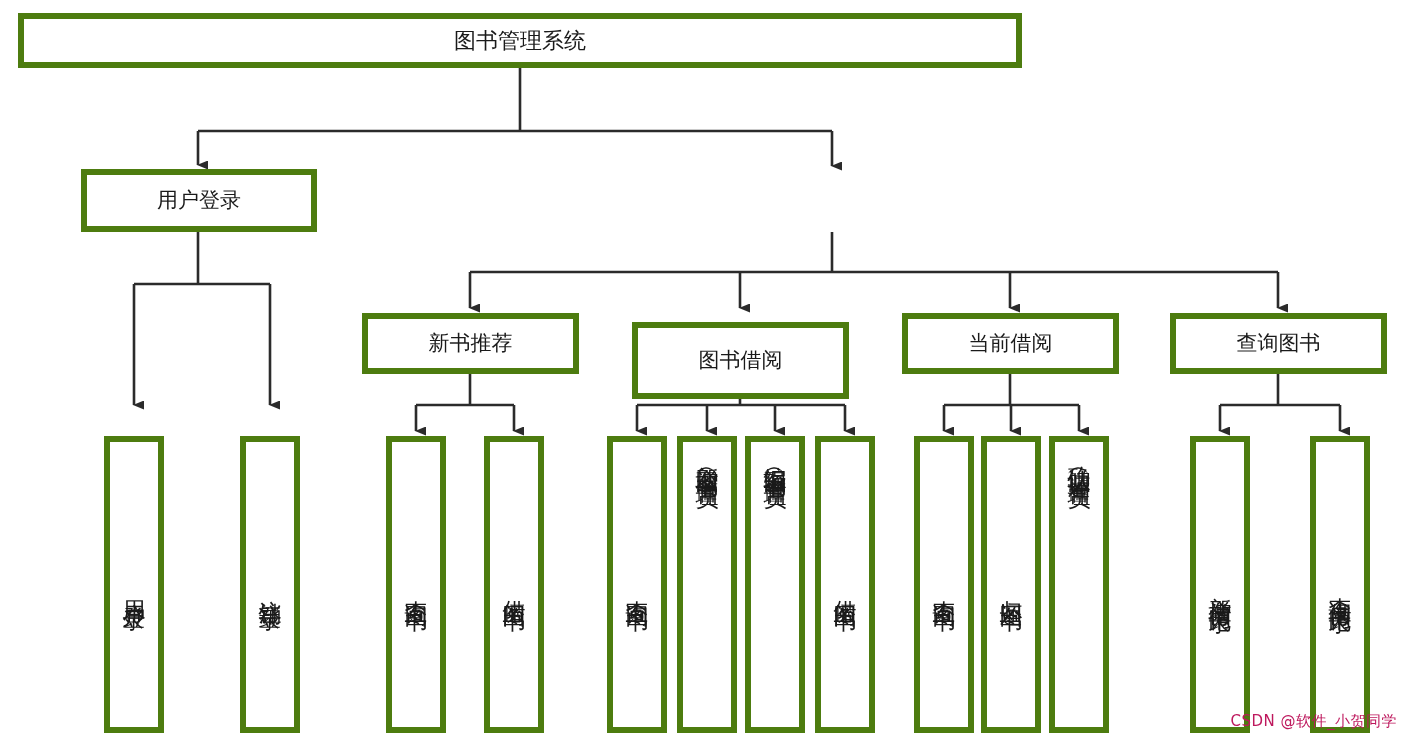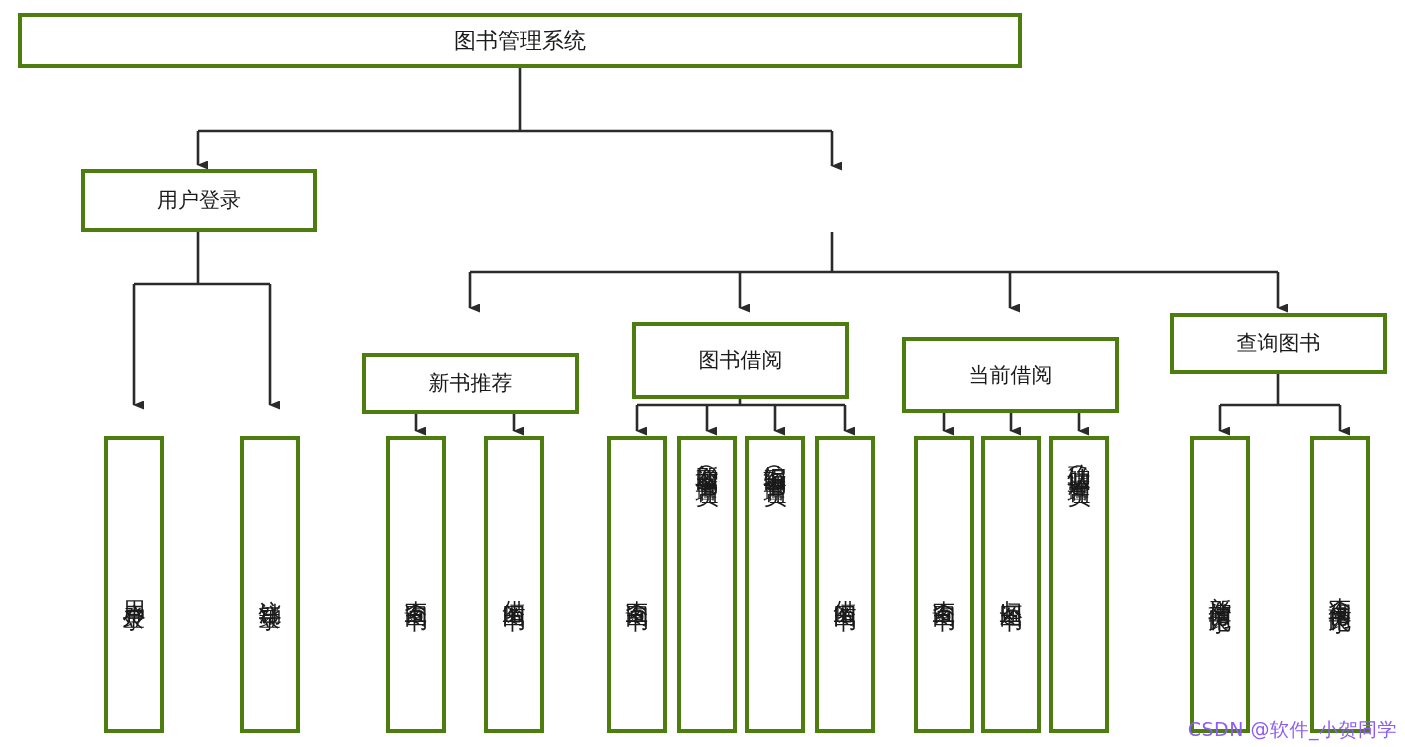--- a/index.html
+++ b/index.html
@@ -23,21 +23,21 @@
     left: 0;
     top: 0;
     width: 1405px;
     height: 747px;
     pointer-events: none;
   }
   .node {
     position: absolute;
     box-sizing: border-box;
     background: #ffffff;
-    border: 4px solid #4d7c0f;
+    border: 6px solid #4d7c0f;
     display: flex;
     align-items: center;
     justify-content: center;
     color: #1a1a1a;
   }
   .node-label {
     display: block;
     text-align: center;
     line-height: 1.15;
     white-space: nowrap;
@@ -60,23 +60,23 @@
     line-height: 1.0;
     white-space: nowrap;
     margin: 0 auto;
   }
   .node.vertical.centered {
     align-items: center;
   }
   #watermark {
     position: absolute;
     right: 8px;
-    bottom: 4px;
-    font-size: 19px;
-    color: #8b5cf6;
+    bottom: 16px;
+    font-size: 15px;
+    color: #be185d;
     white-space: nowrap;
     letter-spacing: 0.5px;
   }
 </style>
 </head>
 <body>
 
 <div id="diagram-root">
 
   <svg id="edges-layer" viewBox="0 0 1405 747" width="1405" height="747" xmlns="http://www.w3.org/2000/svg">
@@ -131,27 +131,27 @@
   </svg>
 
   <div class="node root horizontal" style="left:18px; top:13px; width:1004px; height:55px;">
     <span class="node-label">图书管理系统</span>
   </div>
 
   <div class="node horizontal" style="left:81px; top:169px; width:236px; height:63px;">
     <span class="node-label">用户登录</span>
   </div>
 
-  <div class="node horizontal" style="left:362px; top:313px; width:217px; height:61px;margin-top:40px;">
+  <div class="node horizontal" style="left:362px; top:313px; width:217px; height:61px;">
     <span class="node-label">新书推荐</span>
   </div>
   <div class="node horizontal" style="left:632px; top:322px; width:217px; height:77px;">
     <span class="node-label">图书借阅</span>
   </div>
-  <div class="node horizontal" style="left:902px; top:313px; width:217px; height:76px;margin-top:24px;">
+  <div class="node horizontal" style="left:902px; top:313px; width:217px; height:61px;">
     <span class="node-label">当前借阅</span>
   </div>
   <div class="node horizontal" style="left:1170px; top:313px; width:217px; height:61px;">
     <span class="node-label">查询图书</span>
   </div>
 
   <div class="node vertical centered" style="left:104px; top:436px; width:60px; height:297px;">
     <span class="node-label">用户登录</span>
   </div>
   <div class="node vertical centered" style="left:240px; top:436px; width:60px; height:297px;">

